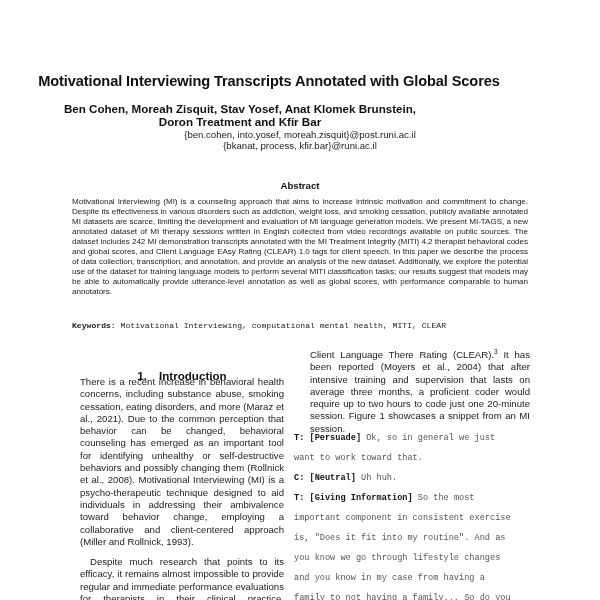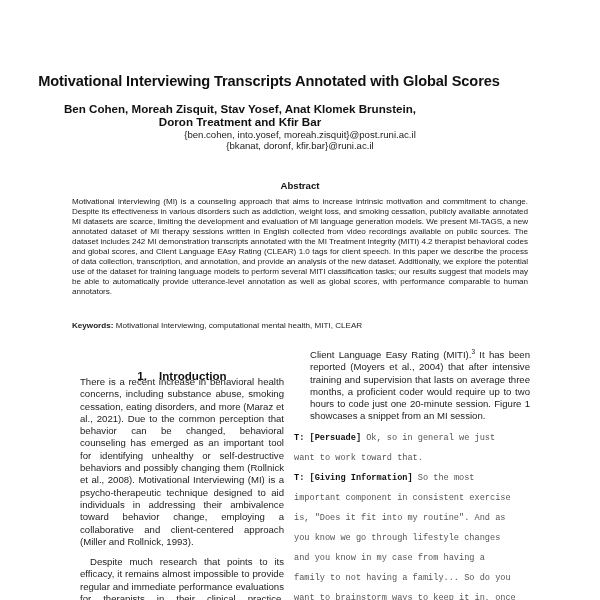--- a/index.html
+++ b/index.html
@@ -22,21 +22,21 @@
     position: absolute; left: 0; top: 180px; width: 600px; text-align: center;
     font-family: "Liberation Sans", sans-serif; font-weight: bold; font-size: 9.6px; color: #111;
   }
   .abstract-body {
     position: absolute; left: 72px; top: 197px; width: 456px;
     font-family: "Liberation Sans", sans-serif; font-size: 8.1px; line-height: 10px;
     text-align: justify; color: #222; letter-spacing: -0.05px;
   }
   .keywords {
     position: absolute; left: 72px; top: 321px; width: 456px;
-    font-family: Liberation Sans, sans-serif; font-size: 8.1px; line-height: 10px; color: #222;
+    font-family: Liberation Mono, monospace; font-size: 8.1px; line-height: 10px; color: #222;
   }
   .keywords b { font-weight: bold; }
   .section-heading {
     position: absolute; left: 72px; top: 345px; width: 220px; text-align: center;
     font-family: "Liberation Sans", sans-serif; font-weight: bold; font-size: 11.6px; color: #111; margin-top: 24px;
   }
   .section-heading .num { margin-right: 12px; }
   .col-left {
     position: absolute; left: 72px; top: 368px; width: 220px;
     font-family: "Liberation Sans", sans-serif; font-size: 9.6px; line-height: 12.3px;
@@ -66,42 +66,43 @@
 
   <div class="title">Motivational Interviewing Transcripts Annotated with Global Scores</div>
 
   <div class="authors">
     <div>Ben Cohen, Moreah Zisquit, Stav Yosef, Anat Klomek Brunstein,</div>
     <div>Doron Treatment and Kfir Bar</div>
   </div>
 
   <div class="affil">
     <div>{ben.cohen, into.yosef, moreah.zisquit}@post.runi.ac.il</div>
-    <div>{bkanat, doronf, kfir.bar}@runi.ac.il</div>
+    <div>{bkanat, process, kfir.bar}@runi.ac.il</div>
   </div>
 
   <div class="abstract-title">Abstract</div>
   <div class="abstract-body">Motivational interviewing (MI) is a counseling approach that aims to increase intrinsic motivation and commitment to change. Despite its effectiveness in various disorders such as addiction, weight loss, and smoking cessation, publicly available annotated MI datasets are scarce, limiting the development and evaluation of MI language generation models. We present MI-TAGS, a new annotated dataset of MI therapy sessions written in English collected from video recordings available on public sources. The dataset includes 242 MI demonstration transcripts annotated with the MI Treatment Integrity (MITI) 4.2 therapist behavioral codes and global scores, and Client Language EAsy Rating (CLEAR) 1.0 tags for client speech. In this paper we describe the process of data collection, transcription, and annotation, and provide an analysis of the new dataset. Additionally, we explore the potential use of the dataset for training language models to perform several MITI classification tasks; our results suggest that models may be able to automatically provide utterance-level annotation as well as global scores, with performance comparable to human annotators.</div>
 
   <div class="keywords">
     <b>Keywords:</b>
     <span>Motivational Interviewing, computational mental health, MITI, CLEAR</span>
   </div>
 
   <div class="section-heading">
     <span class="num">1.</span><span>Introduction</span>
   </div>
 
   <div class="col-left">
     <p>There is a recent increase in behavioral health concerns, including substance abuse, smoking cessation, eating disorders, and more (Maraz et al., 2021). Due to the common perception that behavior can be changed, behavioral counseling has emerged as an important tool for identifying unhealthy or self-destructive behaviors and possibly changing them (Rollnick et al., 2008). Motivational Interviewing (MI) is a psycho-therapeutic technique designed to aid individuals in addressing their ambivalence toward behavior change, employing a collaborative and client-centered approach (Miller and Rollnick, 1993).</p>
     <p class="indent">Despite much research that points to its efficacy, it remains almost impossible to provide regular and immediate performance evaluations for therapists in their clinical practice. Behavioral coding—the process of observing therapist behaviors and assessing their skills by listening to audio recordings</p>
   </div>
 
   <div class="col-right">
-    <p><span>Client Language Easy Rating (MITI).</span><sup>3</sup><span> It has been reported (Moyers et al., 2004) that after intensive training and supervision that lasts on average three months, a proficient coder would require up to two hours to code just one 20-minute session. Figure 1 showcases a snippet from an MI session.</span></p>
+    <p><span>Client Language There Rating (CLEAR).</span><sup>3</sup><span> It has been reported (Moyers et al., 2004) that after intensive training and supervision that lasts on average three months, a proficient coder would require up to two hours to code just one 20-minute session. Figure 1 showcases a snippet from an MI session.</span></p>
   </div>
 
   <div class="transcript">
     <p class="turn"><span class="label">T: [Persuade]</span><span> Ok, so in general we just want to work toward that.</span></p>
+    <p class="turn"><span class="label">C: [Neutral]</span><span> Uh huh.</span></p>
     <p class="turn"><span class="label">T: [Giving Information]</span><span> So the most important component in consistent exercise is, "Does it fit into my routine". And as you know we go through lifestyle changes and you know in my case from having a family to not having a family... So do you want to brainstorm ways to keep it in, once you've finished your traveling... Let's figure out how you can do it. So that it really fits</span></p>
   </div>
 
 </div>
 
 </body></html>

